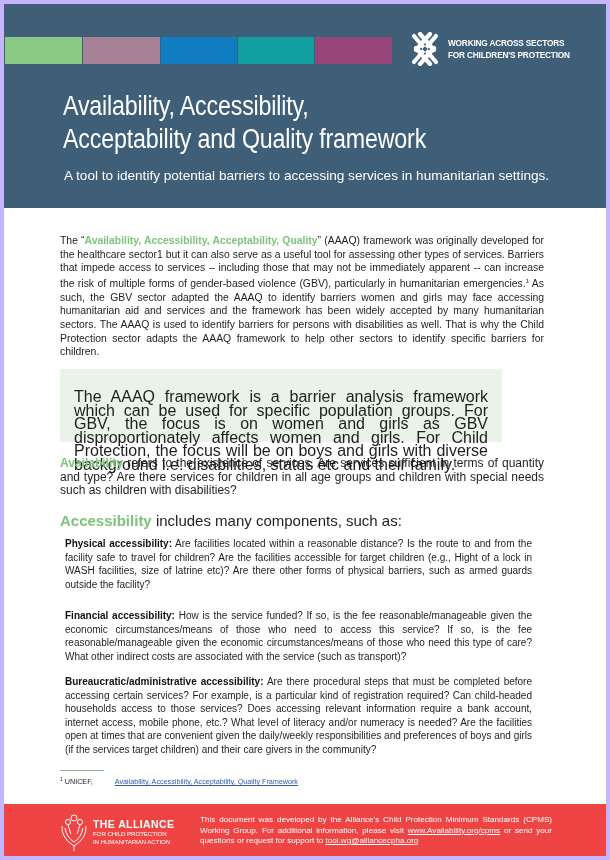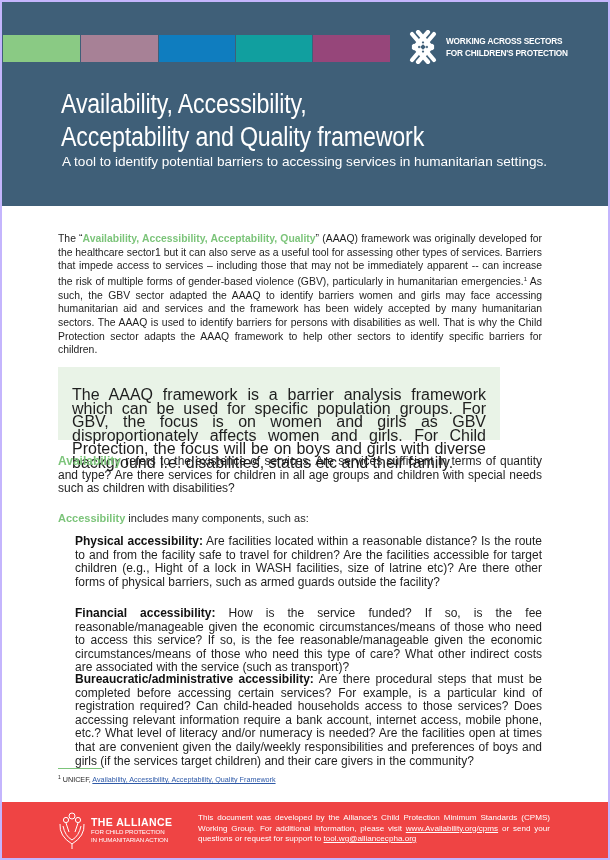--- a/index.html
+++ b/index.html
@@ -1,20 +1,20 @@
 <!DOCTYPE html>
 <html><head>
 <meta charset="utf-8">
 <style>
   * { box-sizing: border-box; margin: 0; padding: 0; }
   html, body { width: 610px; height: 860px; background: #ffffff; overflow: hidden; }
   body { font-family: "Liberation Sans", sans-serif; color: #1e1e1e; }
   .page {
     position: relative; width: 610px; height: 860px;
-    border: 2px solid #c4b5fd; background: #ffffff; overflow: hidden;
+    border: 4px solid #c4b5fd; background: #ffffff; overflow: hidden;
   }
   
   .header {
     position: absolute; left: 0; top: 0; width: 608px; height: 204px;
     background: #3f5f78;
   }
   .color-bars { position: absolute; left: 1px; top: 33px; height: 27px; display: flex; }
   .color-bar { height: 27px; margin-right: 1px; }
   .wacs-logo { position: absolute; left: 406px; top: 28px; display: flex; align-items: center; }
   .wacs-icon { width: 30px; height: 34px; }
@@ -22,40 +22,40 @@
     margin-left: 8px; color: #ffffff; font-weight: bold; font-size: 9.6px;
     line-height: 12px; letter-spacing: -0.2px; transform: scaleX(0.86); transform-origin: left center;
     white-space: nowrap;
   }
   .title {
     position: absolute; left: 59px; top: 86px; color: #ffffff;
     font-size: 27px; line-height: 33px; font-weight: normal;
     transform: scaleX(0.86); transform-origin: left top; white-space: nowrap; letter-spacing: -0.2px;
   }
   .subtitle {
-    position: absolute; left: 60px; top: 152px; color: #ffffff;
+    position: absolute; left: 60px; top: 164px; color: #ffffff;
     font-size: 13.6px; line-height: 16px; white-space: nowrap;
   }
   
   .content { position: absolute; left: 56px; top: 230px; width: 484px; font-size: 10.4px; line-height: 13.6px; }
   .para { text-align: justify; }
   .green { color: #7cc47a; font-weight: bold; }
   .callout {
     position: absolute; left: 56px; top: 365px; width: 442px; height: 73px;
     background: #e9f3e7; padding: 21px 14px 0 14px;
     font-size: 16px; line-height: 13.6px; text-align: justify;
   }
   .avail { position: absolute; left: 56px; top: 453px; width: 484px; font-size: 12px; line-height: 13.6px; text-align: justify; }
-  .access-intro { position: absolute; left: 56px; top: 510px; width: 484px; font-size: 11px; line-height: 13.6px; }
-  .item { position: absolute; left: 73px; width: 467px; font-size: 12px; line-height: 13.6px; text-align: justify; }
+  .access-intro { position: absolute; left: 56px; top: 510px; width: 484px; font-size: 15px; line-height: 13.6px; }
+  .item { position: absolute; left: 61px; width: 467px; font-size: 10px; line-height: 13.6px; text-align: justify; }
   .item b { font-weight: bold; color: #111; }
   .fn-rule { position: absolute; left: 56px; top: 766px; width: 44px; height: 1px; background: #7cc47a; }
   .footnote { position: absolute; left: 56px; top: 770px; font-size: 7.2px; line-height: 10px; white-space: nowrap; }
   .footnote sup { font-size: 5px; vertical-align: 3px; }
-  .footnote a { color: #2f5aa8; text-decoration: underline; }
+  .footnote a { color: #2f5aa8; text-decoration: underline; margin-left: 20px; }
   
   .footer {
     position: absolute; left: 0; top: 800px; width: 608px; height: 58px; background: #37556e;
   }
   .alliance-logo { position: absolute; left: 55px; top: 8px; display: flex; align-items: center; }
   .alliance-icon { width: 30px; height: 40px; }
   .alliance-text { margin-left: 4px; color: #ffffff; }
   .alliance-name { font-size: 10.5px; font-weight: bold; line-height: 11px; letter-spacing: 0.4px; }
   .alliance-sub { font-size: 6.2px; line-height: 7.2px; letter-spacing: -0.1px; }
   .footer-text {

